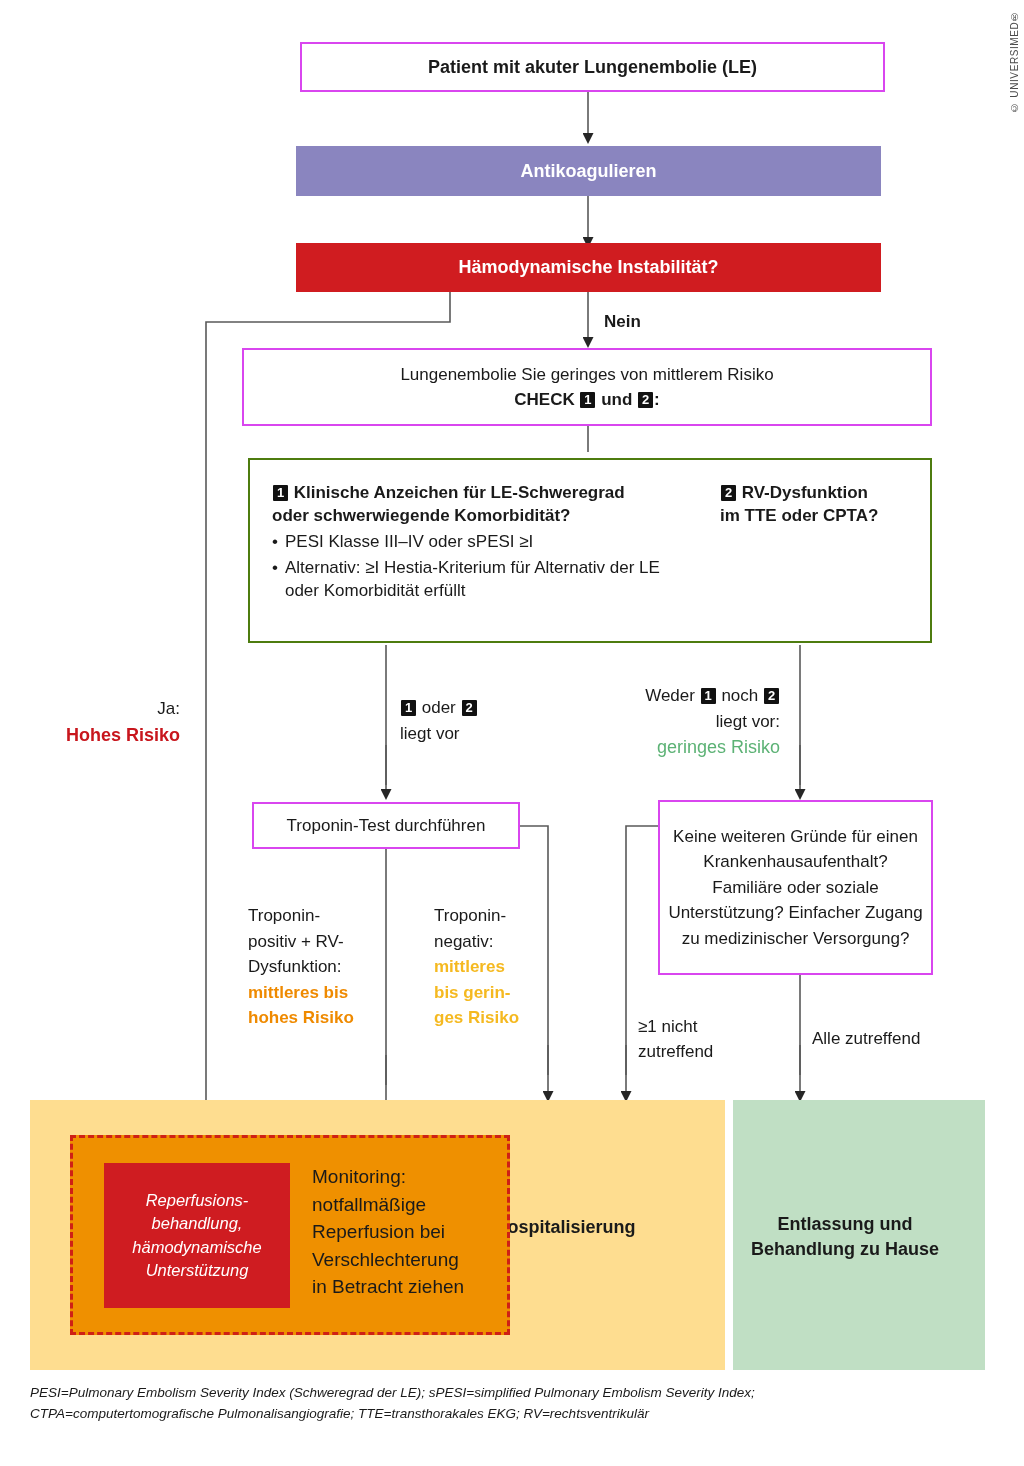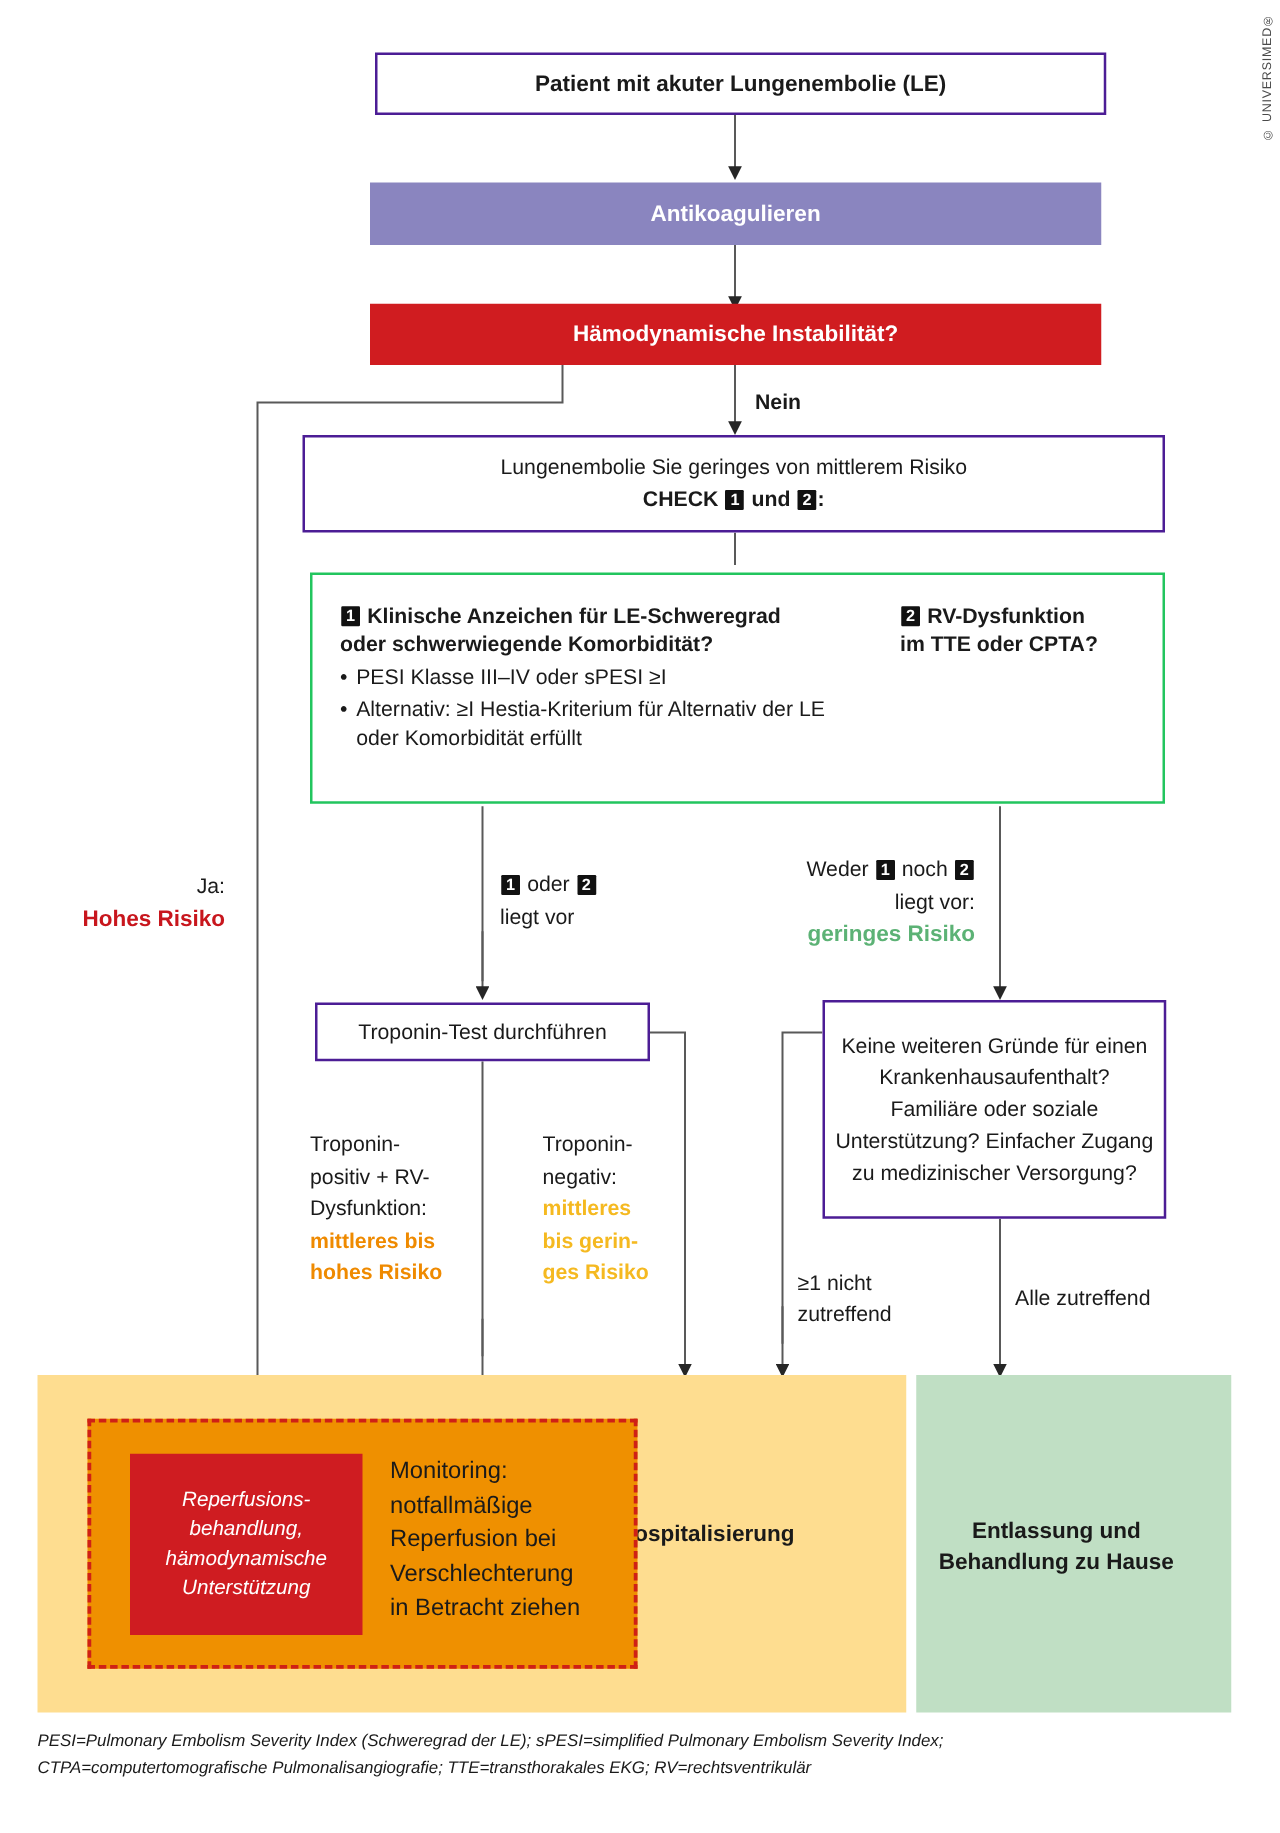--- a/index.html
+++ b/index.html
@@ -6,46 +6,46 @@
   body{
     font-family:"Liberation Sans", sans-serif;
     width:1024px;height:1466px;position:relative;overflow:hidden;
     color:#1a1a1a;
   }
   #stage{position:absolute;inset:0;width:1024px;height:1466px;}
 
   .node{position:absolute;box-sizing:border-box;display:flex;
         align-items:center;justify-content:center;text-align:center;}
 
-  .box-outline{background:#ffffff;border:2px solid #4c1d95;}
+  .box-outline{background:#ffffff;border:2px solid #d946ef;}
   .box-purple{background:#8a85bf;color:#ffffff;border:none;}
   .box-red{background:#d01c20;color:#ffffff;border:none;}
   .box-orange-panel{background:#fedd90;border:none;}
   .box-green-panel{background:#c0dfc4;border:none;}
   .box-orange-inner{background:#ef9000;border:3px dashed #cf2016;}
   .box-red-solid{background:#cf1c21;color:#ffffff;border:none;}
 
   .t-bold{font-weight:bold;}
   .fs17{font-size:17px;}
   .fs18{font-size:18px;}
 
   .lbl{position:absolute;font-size:17px;line-height:1.25;color:#1a1a1a;}
   .lbl.r{text-align:right;}
 
   .red-txt{color:#c8161d;font-weight:bold;}
   .orange-txt{color:#ef8a00;font-weight:bold;}
   .yellow-txt{color:#f5b920;font-weight:bold;}
-  .green-txt{color:#5cb275;font-weight:bold;}
+  .green-txt{color:#5cb275;font-weight:normal;}
 
   .numbox{display:inline-block;background:#111;color:#fff;font-weight:bold;
           font-size:13px;line-height:15px;width:15px;height:16px;text-align:center;
           vertical-align:1px;margin:0 1px;border-radius:1px;}
 
   #checkdetail{position:absolute;left:248px;top:458px;width:684px;height:185px;
-    box-sizing:border-box;background:#fff;border:2px solid #22c55e;}
+    box-sizing:border-box;background:#fff;border:2px solid #4d7c0f;}
   .col-left{position:absolute;left:22px;top:22px;width:420px;font-size:17px;line-height:1.35;}
   .col-right{position:absolute;left:470px;top:22px;width:205px;font-size:17px;line-height:1.35;font-weight:bold;}
   .bul{display:flex;gap:7px;margin-top:3px;font-weight:normal;}
   .bul .dot{line-height:1.35;}
 
   .copyright{position:absolute;right:4px;top:10px;
     writing-mode:vertical-rl;transform:rotate(180deg);
     font-size:10px;letter-spacing:0.6px;color:#4a4a4a;}
 
   .footer{position:absolute;left:30px;top:1383px;width:960px;

